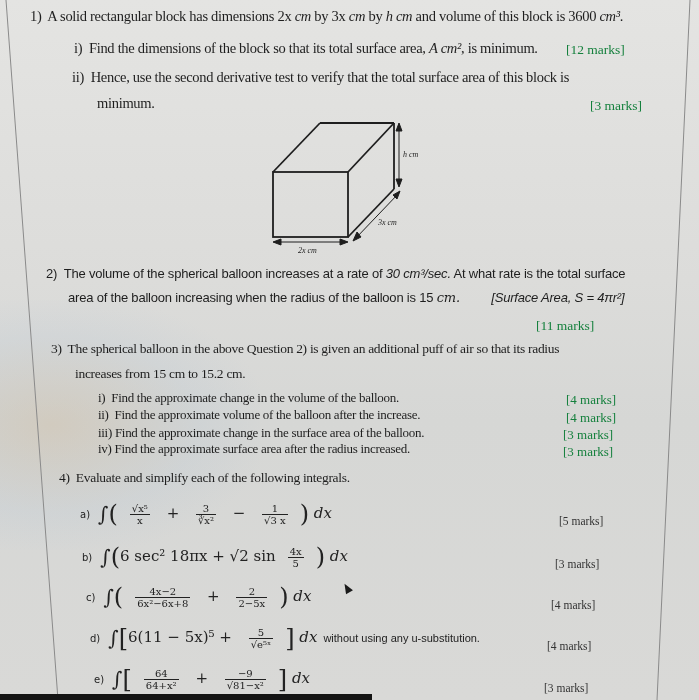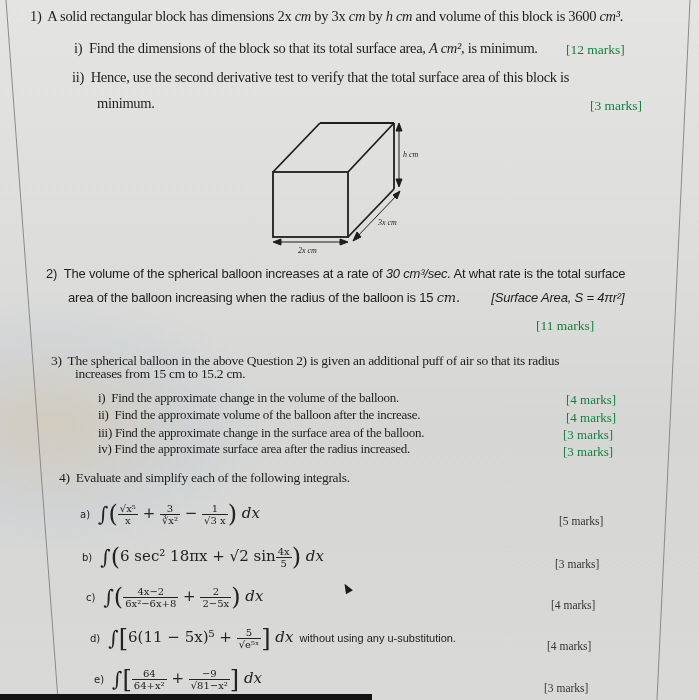--- a/index.html
+++ b/index.html
@@ -16,21 +16,21 @@
   .edge-left {
     position: absolute; left: 0; top: 0; width: 700px; height: 700px; pointer-events: none;
   }
   .bottom-bar { position: absolute; left: 0; top: 694px; width: 372px; height: 6px; background: #141414; }
   .t { position: absolute; white-space: nowrap; font-size: 14.5px; letter-spacing: -0.3px; text-align: right; }
   .sans { font-family: "Liberation Sans", sans-serif; font-size: 13px; letter-spacing: -0.2px; }
   .marks { position: absolute; white-space: nowrap; font-size: 13.5px; color: #15803d; }
   .mk-small { font-size: 11.5px; color: #333; }
   i { font-style: italic; }
   .math { position: absolute; white-space: nowrap; font-family: "DejaVu Serif", serif; font-size: 15px; color: #222; }
-  .frac { display: inline-block; vertical-align: middle; text-align: center; font-size: 10px; line-height: 11px; margin: 0 0; }
+  .frac { display: inline-block; vertical-align: middle; text-align: center; font-size: 10px; line-height: 11px; margin: 0 12px; }
   .frac .num { display: block; border-bottom: 1px solid #222; padding: 0 2px; }
   .frac .den { display: block; padding: 0 2px; }
   .lbl { font-family: "DejaVu Sans", sans-serif; font-size: 10px; margin-right: 8px; vertical-align: middle; }
   .int { font-size: 20px; vertical-align: middle; }
   .big { font-size: 24px; vertical-align: middle; font-weight: 300; }
   .note { font-family: Liberation Sans, sans-serif; font-size: 11px; margin-left: 6px; }
   .cursor { position: absolute; left: 343px; top: 583px; width: 0; height: 0;
     border-left: 4px solid transparent; border-right: 4px solid transparent; border-bottom: 10px solid #1a1a1a; transform: rotate(-30deg); }
 </style>
 </head>
@@ -83,21 +83,21 @@
 <div style="position:absolute; left:298px; top:246px; font-size:8px; font-style:italic;">2x cm</div>
 
 <div class="t sans" style="left:46px; top:266px;">
   <span>2)</span>&nbsp; <span>The volume of the spherical balloon increases at a rate of </span><i style="font-family:Liberation Sans, sans-serif;">30 cm³/sec.</i><span> At what rate is the total surface</span>
 </div>
 <div class="t sans" style="left:68px; top:290px;">
   <span>area of the balloon increasing when the radius of the balloon is 15 </span><i style="font-family:'DejaVu Serif',serif;">cm.</i>&nbsp;<i style="font-family:Liberation Sans, sans-serif;margin-left:28px;">[Surface Area, S = 4πr²]</i>
 </div>
 <div class="marks" style="left:536px; top:318px;">[11 marks]</div>
 
-<div class="t" style="left:51px; top:341px; font-size:13.5px;margin-top:12px;">
+<div class="t" style="left:51px; top:341px; font-size:13.5px;">
   <span>3)</span>&nbsp; <span>The spherical balloon in the above Question 2) is given an additional puff of air so that its radius</span>
 </div>
 <div class="t" style="left:75px; top:366px; font-size:13.5px;">increases from 15 cm to 15.2 cm.</div>
 
 <div class="t" style="left:98px; top:390px; font-size:13px;"><span>i)</span>&nbsp; <span>Find the approximate change in the volume of the balloon.</span></div>
 <div class="marks" style="left:566px; top:392px; font-size:13px;">[4 marks]</div>
 <div class="t" style="left:98px; top:407px; font-size:13px;"><span>ii)</span>&nbsp; <span>Find the approximate volume of the balloon after the increase.</span></div>
 <div class="marks" style="left:566px; top:410px; font-size:13px;">[4 marks]</div>
 <div class="t" style="left:98px; top:425px; font-size:13px;"><span>iii)</span> <span>Find the approximate change in the surface area of the balloon.</span></div>
 <div class="marks" style="left:563px; top:427px; font-size:13px;">[3 marks]</div>

